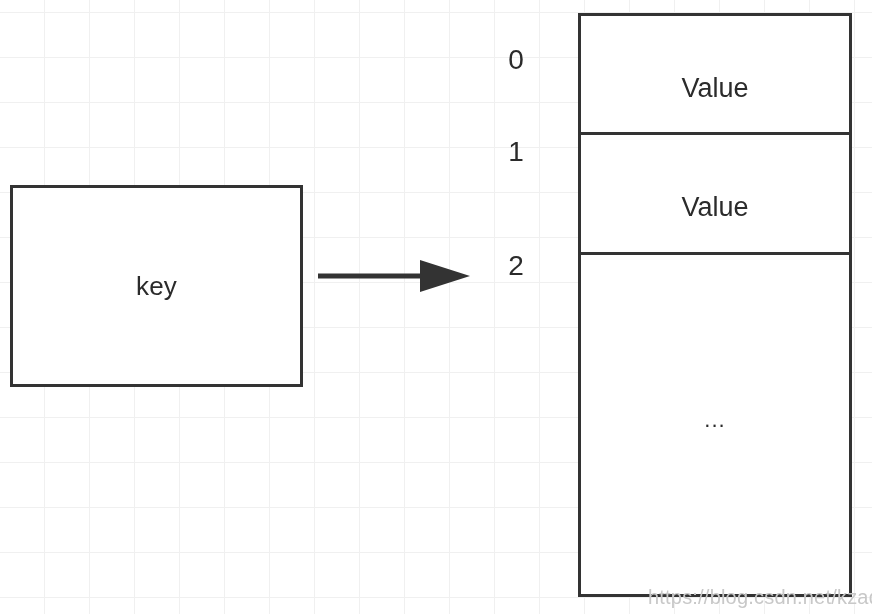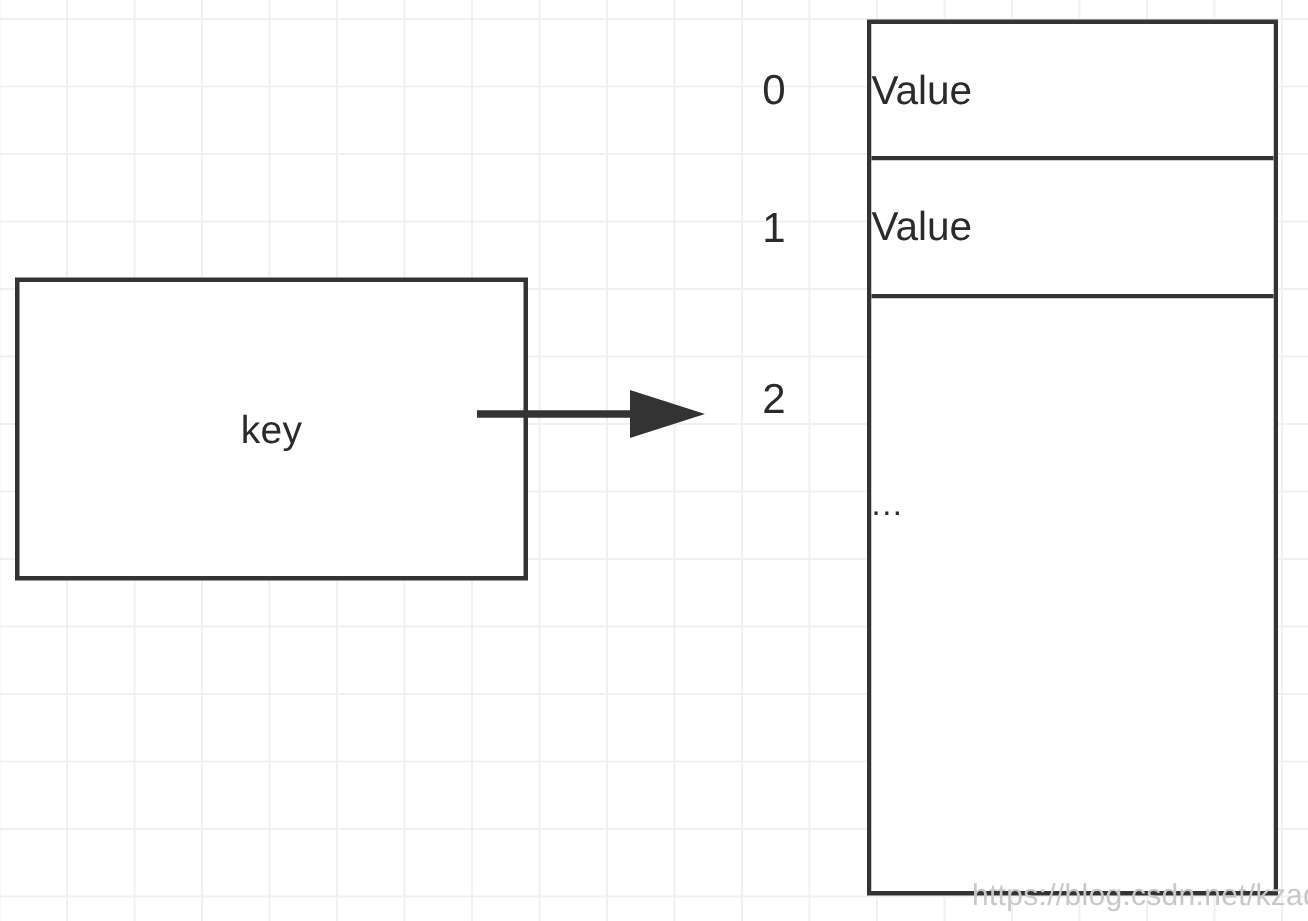--- a/index.html
+++ b/index.html
@@ -20,21 +20,21 @@
     background-position: -1px 12px;
     font-family: "Liberation Sans", sans-serif;
     -webkit-font-smoothing: antialiased;
   }
 
   
   #key-box {
     position: absolute;
     left: 10px;
     top: 185px;
-    width: 342px;
+    width: 293px;
     height: 202px;
     box-sizing: border-box;
     border: 3px solid #333333;
     background: #ffffff;
     display: flex;
     align-items: center;
     justify-content: center;
   }
   #key-box .box-label {
     font-size: 26px;
@@ -76,22 +76,24 @@
     box-sizing: border-box;
     border: 3px solid #333333;
     background: #ffffff;
     display: flex;
     flex-direction: column;
   }
   #value-table .table-row {
     box-sizing: border-box;
     display: flex;
     align-items: center;
+    justify-content: center;
     color: #2b2b2b;
     background: #ffffff;
+    margin-top: 28px;
   }
   #value-table .table-row.row-0 {
     height: 91px;
     border-bottom: 3px solid #333333;
     font-size: 27px;
   }
   #value-table .table-row.row-1 {
     height: 92px;
     border-bottom: 3px solid #333333;
     font-size: 27px;

